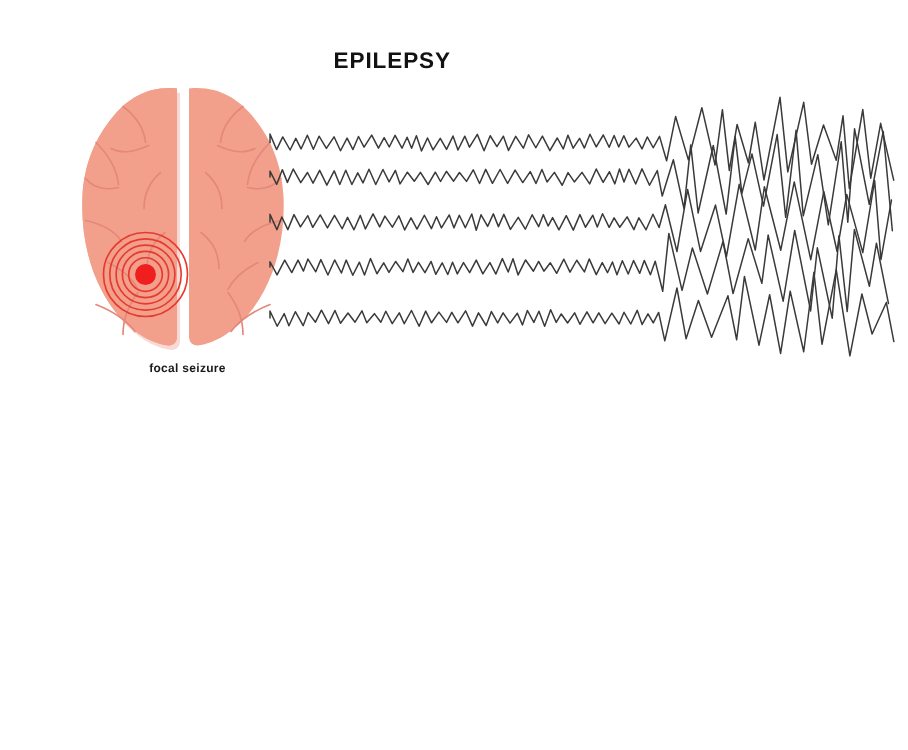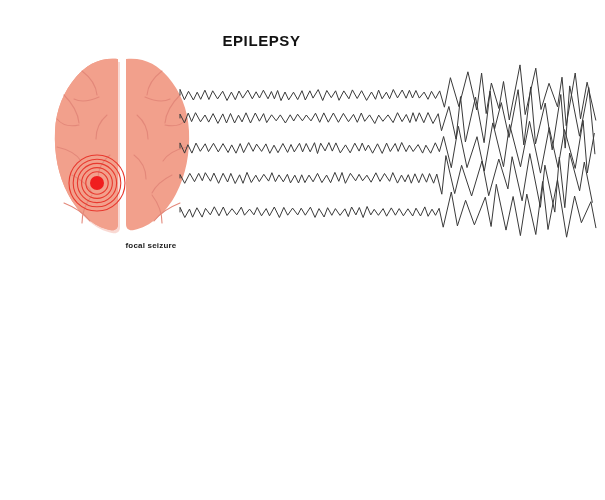--- a/index.html
+++ b/index.html
@@ -39,21 +39,20 @@
     font-weight: bold;
     letter-spacing: 0.2px;
     color: #1a1a1a;
     white-space: nowrap;
   }
   #caption-focal {
     left: 0;
     top: 241px;
     width: 250px;
     text-align: center;
-    padding-left: 26px;
   }
   .panel {
     position: absolute;
   }
   #panel-focal { left: 0; top: 0; width: 605px; height: 260px; }
   #panel-generalized { left: 0; top: 260px; width: 605px; height: 240px; }
   svg { display: block; overflow: visible; }
   .brain-svg { position: absolute; }
   #brain-focal { left: 52px; top: 55px; }
   .eeg-svg { position: absolute; }

